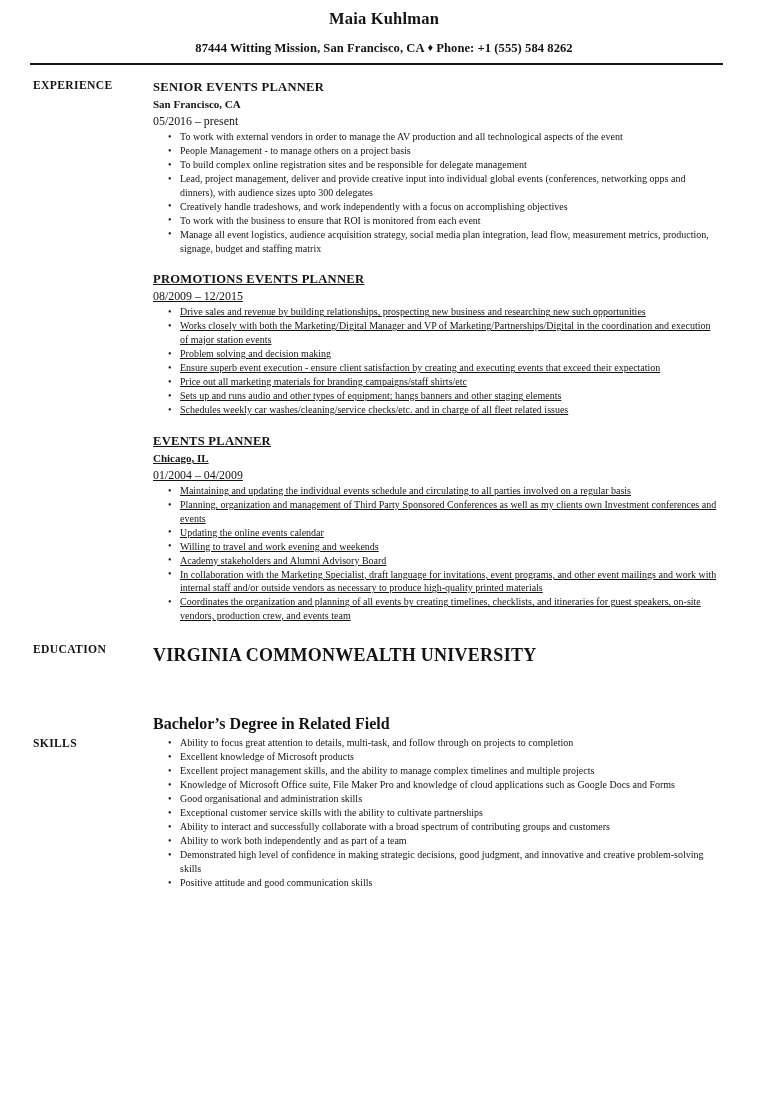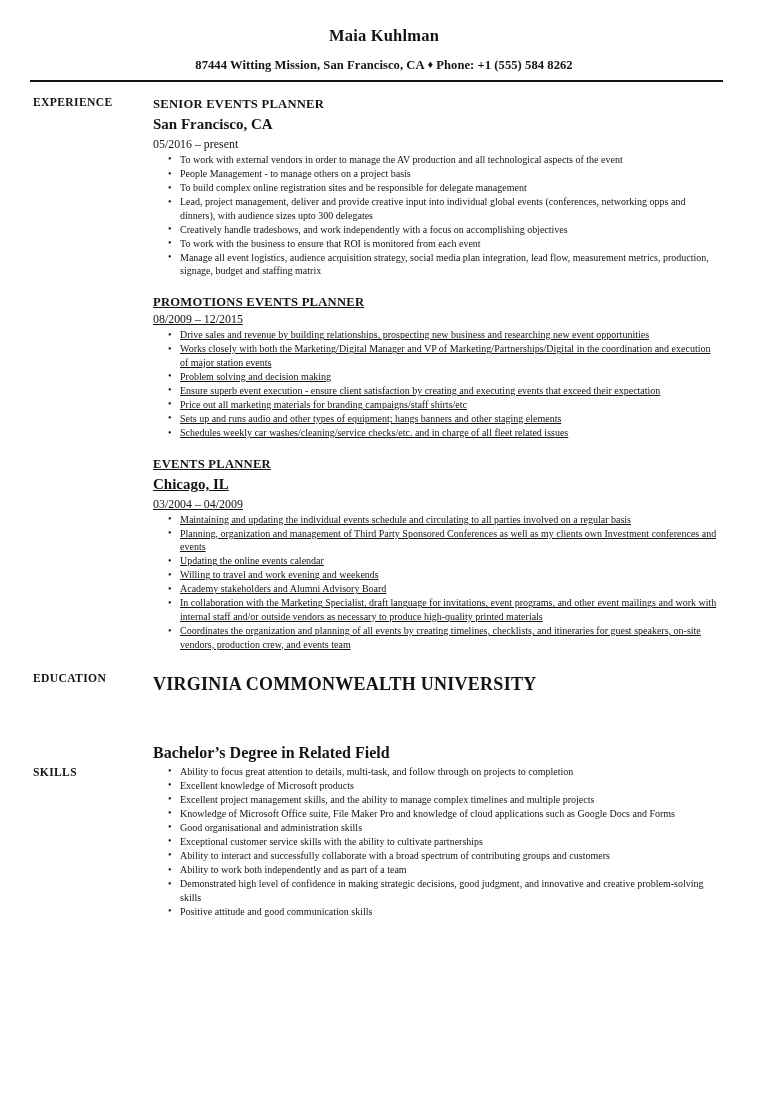--- a/index.html
+++ b/index.html
@@ -18,21 +18,21 @@
     position: relative;
     width: 768px;
     height: 1107px;
     box-sizing: border-box;
     padding: 0;
     overflow: hidden;
   }
 
   
   .header {
-    padding-top: 26px;
+    padding-top: 9px;
     text-align: center;
   }
   .full-name {
     font-size: 16.5px;
     font-weight: bold;
     letter-spacing: 0.2px;
     line-height: 1.2;
     margin: 0;
   }
   .contact-line {
@@ -87,21 +87,21 @@
   
   .job { margin-bottom: 0; }
   .job + .job { margin-top: 15px; text-decoration: underline; }
   .job-title {
     font-size: 12.6px;
     font-weight: bold;
     letter-spacing: 0.25px;
     line-height: 1.45;
   }
   .job-location {
-    font-size: 15px;
+    font-size: 11px;
     font-weight: bold;
     line-height: 1.45;
     margin-top: 1px;
   }
   .job-dates {
     font-size: 11.9px;
     line-height: 1.35;
     margin-top: 0px;
   }
 
@@ -179,34 +179,34 @@
             <li>Creatively handle tradeshows, and work independently with a focus on accomplishing objectives</li>
             <li>To work with the business to ensure that ROI is monitored from each event</li>
             <li>Manage all event logistics, audience acquisition strategy, social media plan integration, lead flow, measurement metrics, production, signage, budget and staffing matrix</li>
           </ul>
         </div>
 
         <div class="job">
           <div class="job-title">PROMOTIONS EVENTS PLANNER</div>
           <div class="job-dates">08/2009 – 12/2015</div>
           <ul class="bullets">
-            <li>Drive sales and revenue by building relationships, prospecting new business and researching new event opportunities</li>
+            <li>Drive sales and revenue by building relationships, prospecting new business and researching new such opportunities</li>
             <li>Works closely with both the Marketing/Digital Manager and VP of Marketing/Partnerships/Digital in the coordination and execution of major station events</li>
             <li>Problem solving and decision making</li>
             <li>Ensure superb event execution - ensure client satisfaction by creating and executing events that exceed their expectation</li>
             <li>Price out all marketing materials for branding campaigns/staff shirts/etc</li>
             <li>Sets up and runs audio and other types of equipment; hangs banners and other staging elements</li>
             <li>Schedules weekly car washes/cleaning/service checks/etc. and in charge of all fleet related issues</li>
           </ul>
         </div>
 
         <div class="job">
           <div class="job-title">EVENTS PLANNER</div>
           <div class="job-location">Chicago, IL</div>
-          <div class="job-dates">03/2004 – 04/2009</div>
+          <div class="job-dates">01/2004 – 04/2009</div>
           <ul class="bullets">
             <li>Maintaining and updating the individual events schedule and circulating to all parties involved on a regular basis</li>
             <li>Planning, organization and management of Third Party Sponsored Conferences as well as my clients own Investment conferences and events</li>
             <li>Updating the online events calendar</li>
             <li>Willing to travel and work evening and weekends</li>
             <li>Academy stakeholders and Alumni Advisory Board</li>
             <li>In collaboration with the Marketing Specialist, draft language for invitations, event programs, and other event mailings and work with internal staff and/or outside vendors as necessary to produce high-quality printed materials</li>
             <li>Coordinates the organization and planning of all events by creating timelines, checklists, and itineraries for guest speakers, on-site vendors, production crew, and events team</li>
           </ul>
         </div>

